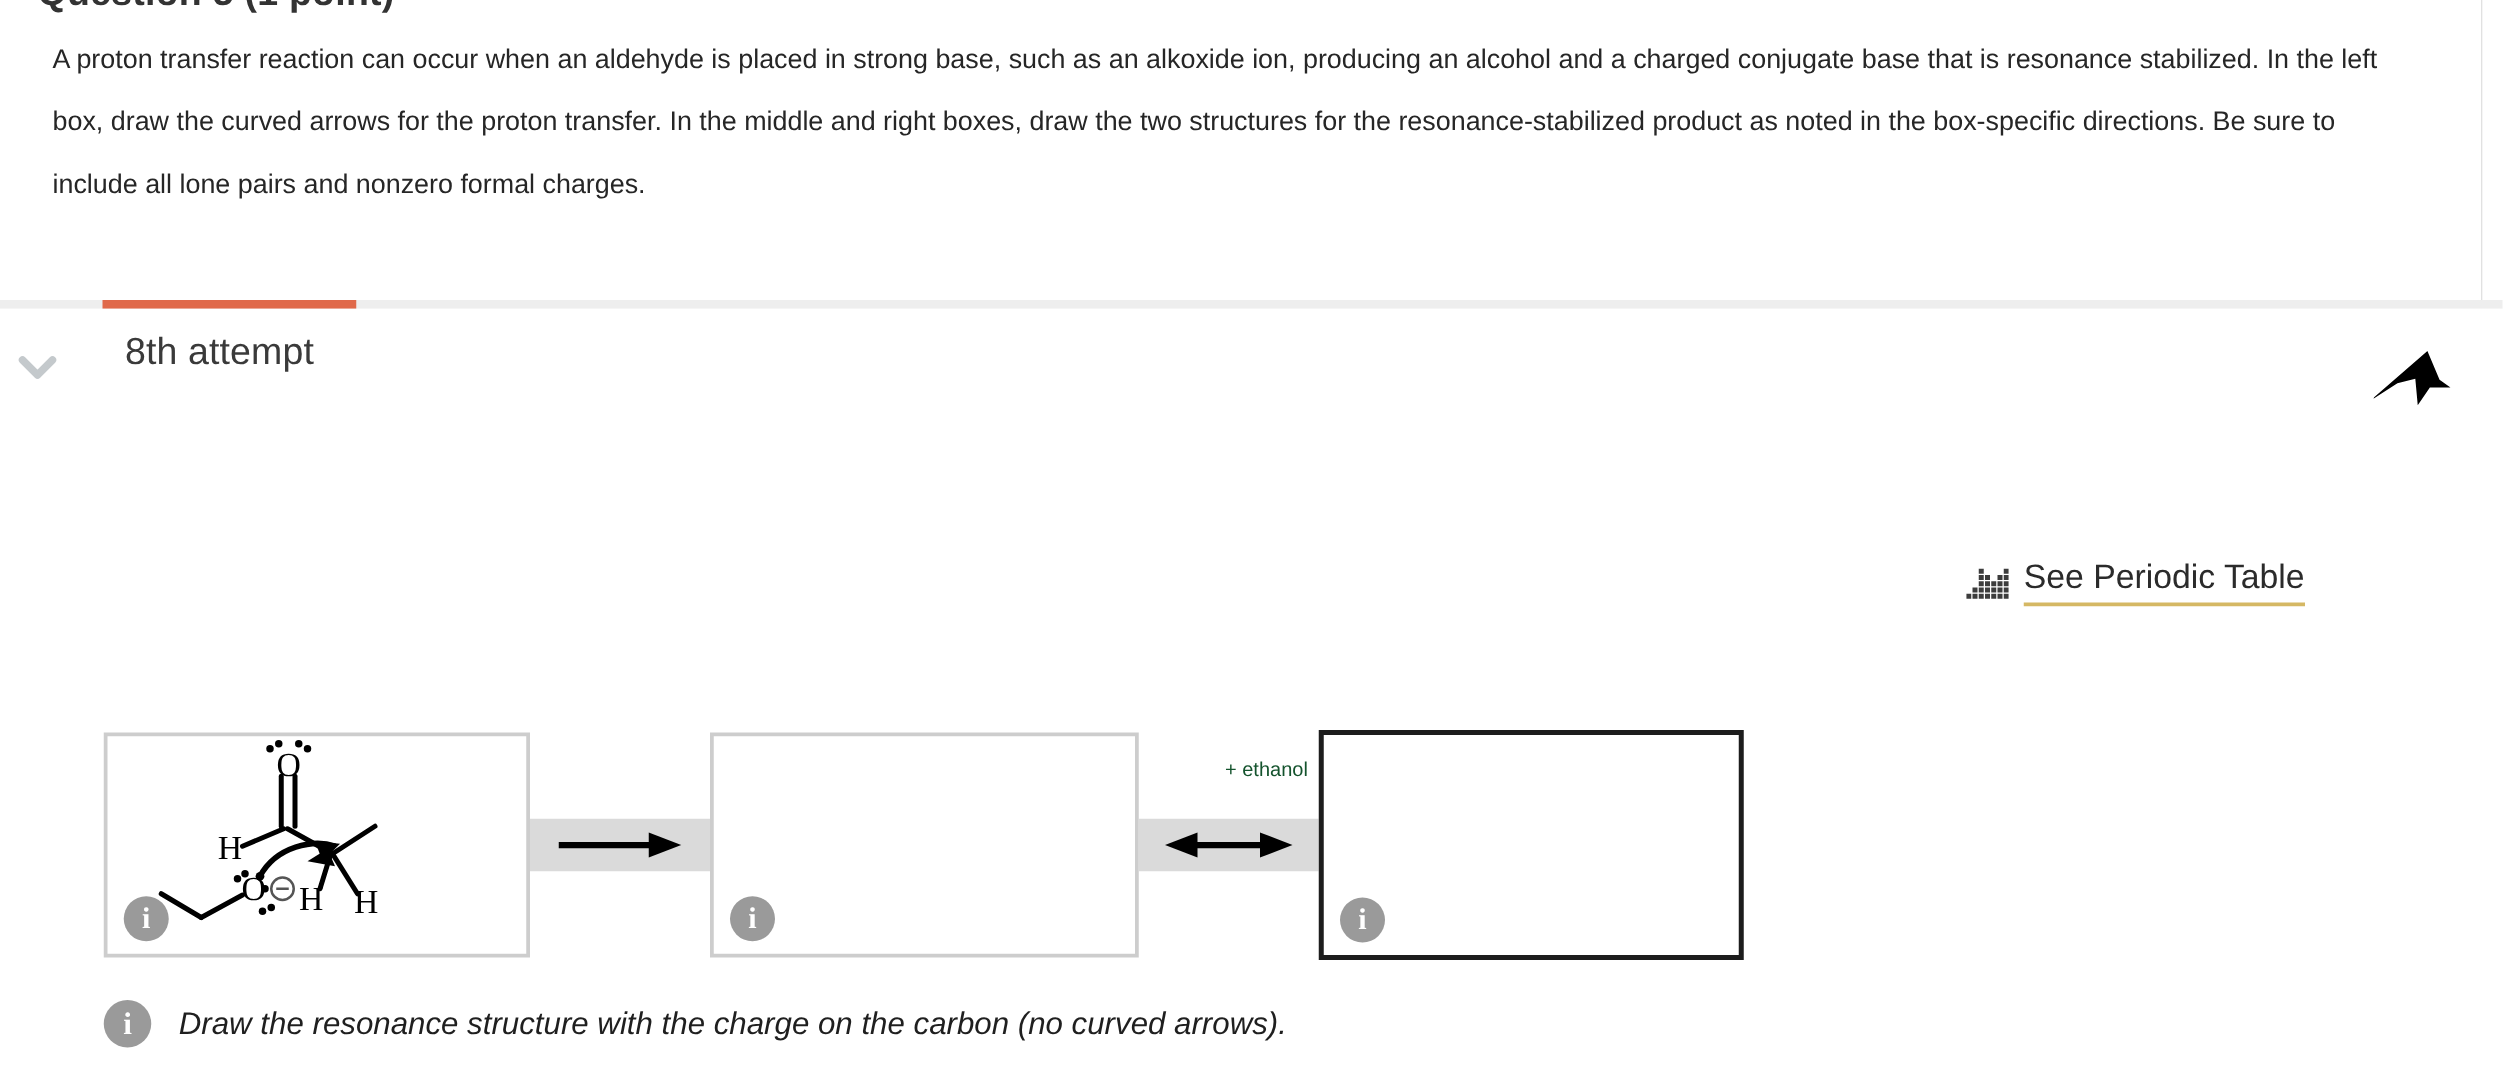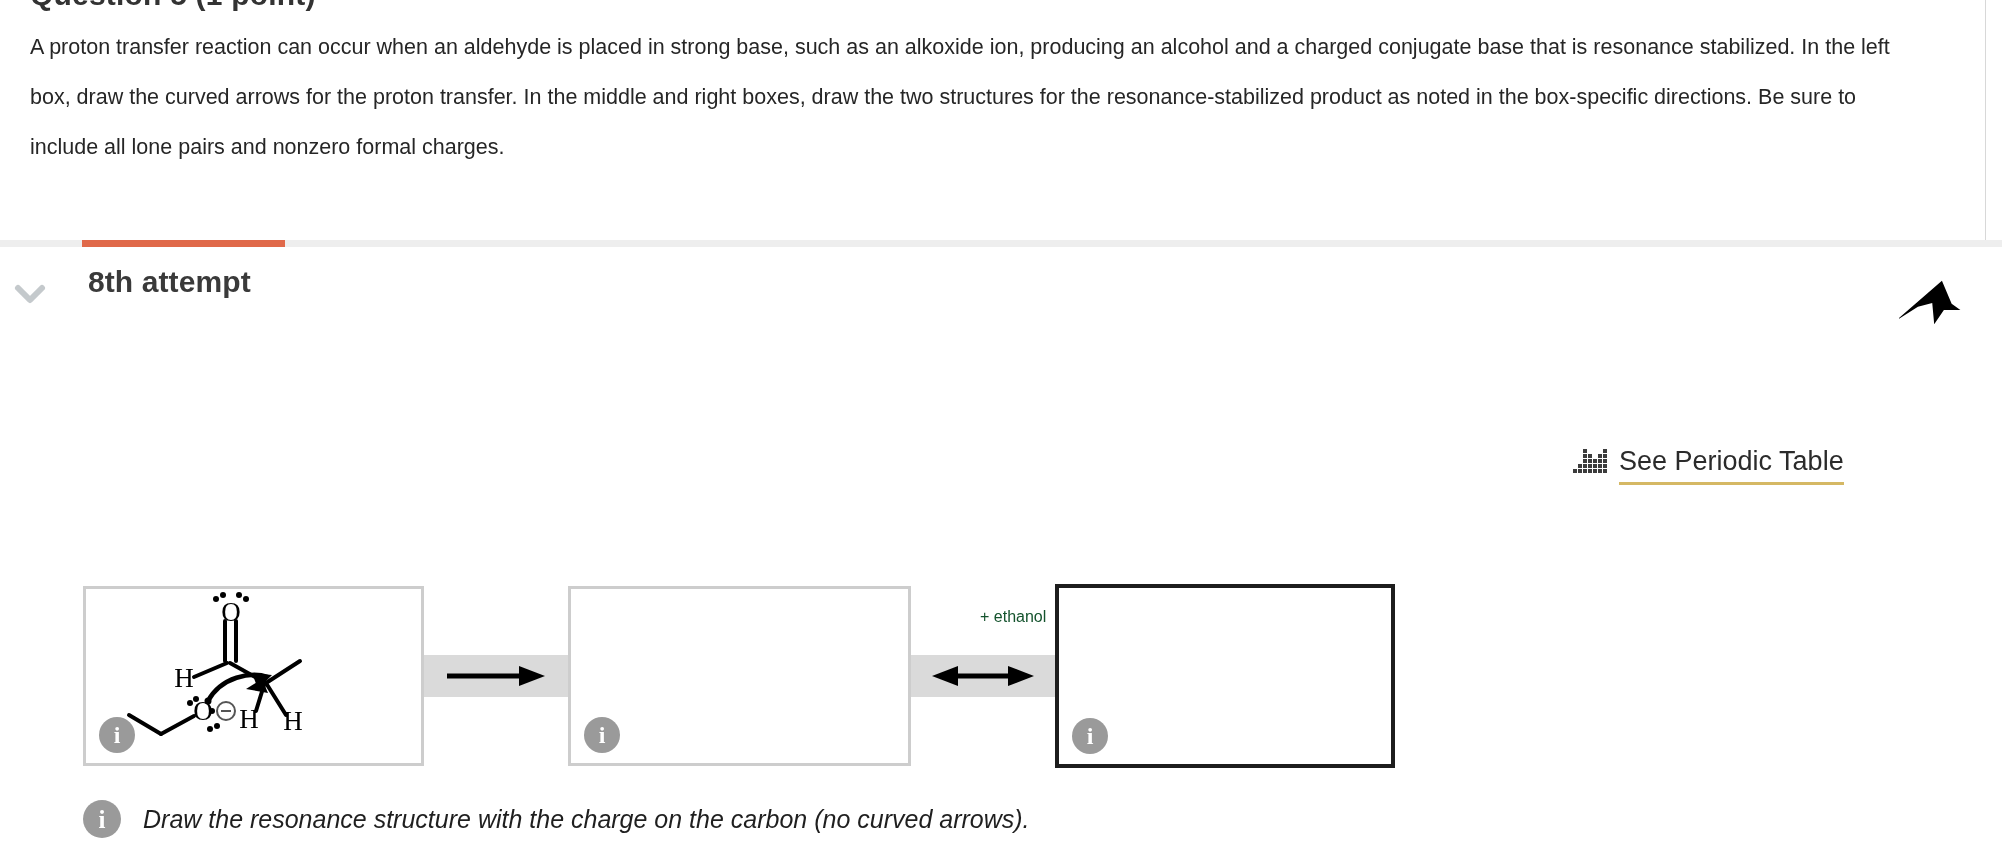--- a/index.html
+++ b/index.html
@@ -44,21 +44,21 @@
     top: 0;
     left: 1986px;
     width: 16px;
     height: 240px;
     background: #ffffff;
   }
 
   
   .prompt {
     position: absolute;
-    left: 30px;
+    left: 42px;
     top: 22px;
     width: 1890px;
     font-size: 21.5px;
     line-height: 50px;
     color: #262626;
   }
 
   
   .progress-track {
     position: absolute;
@@ -97,24 +97,24 @@
     position: absolute;
     left: 12px;
     top: 16px;
     width: 36px;
     height: 26px;
     cursor: pointer;
   }
   .chevron-toggle svg { display: block; }
   .attempt-title {
     position: absolute;
-    left: 88px;
+    left: 100px;
     top: 0;
     font-size: 30px;
-    font-weight: bold;
+    font-weight: normal;
     color: #3a3a3a;
     letter-spacing: .1px;
     white-space: nowrap;
   }
 
   
   .cursor-pointer {
     position: absolute;
     left: 1899px;
     top: 277px;
@@ -122,21 +122,21 @@
     height: 54px;
     pointer-events: none;
   }
 
   
   .periodic-link {
     position: absolute;
     left: 1573px;
     top: 448px;
     display: flex;
-    align-items: flex-start;
+    align-items: center;
     gap: 12px;
     cursor: pointer;
     text-decoration: none;
   }
   .periodic-icon {
     display: block;
     width: 34px;
     height: 26px;
   }
   .periodic-label {

